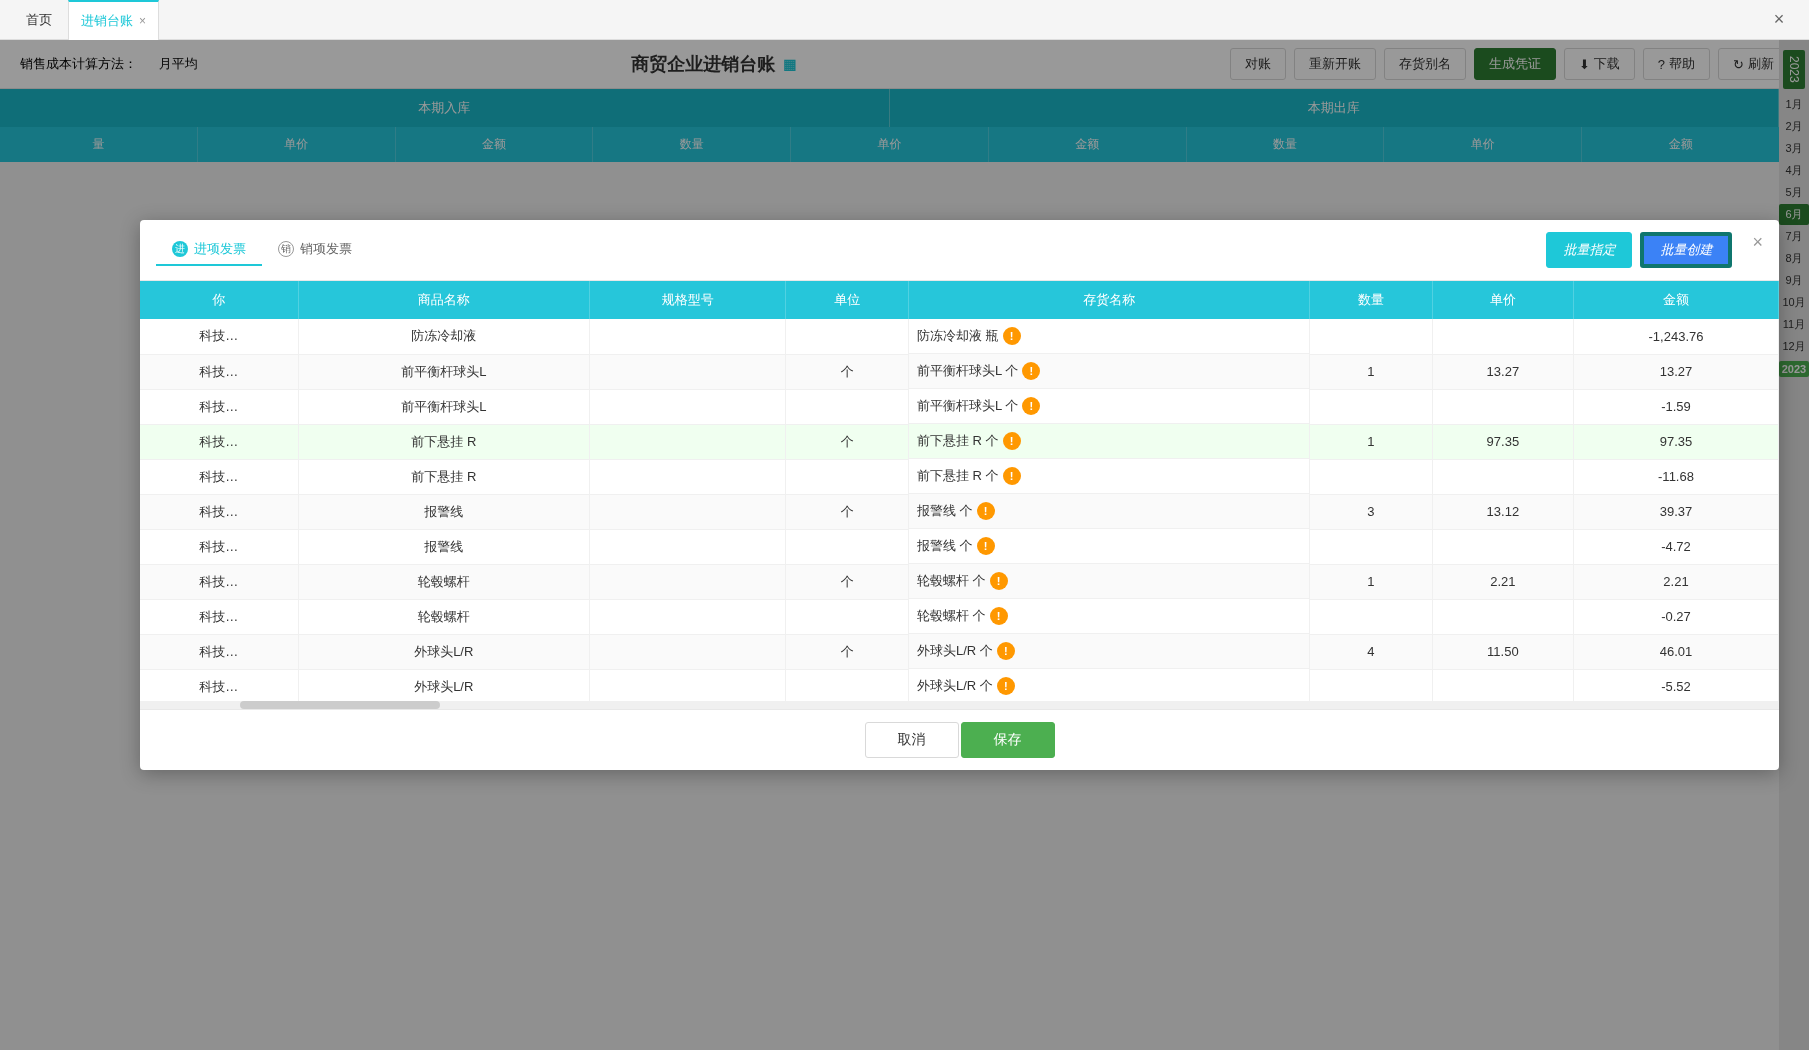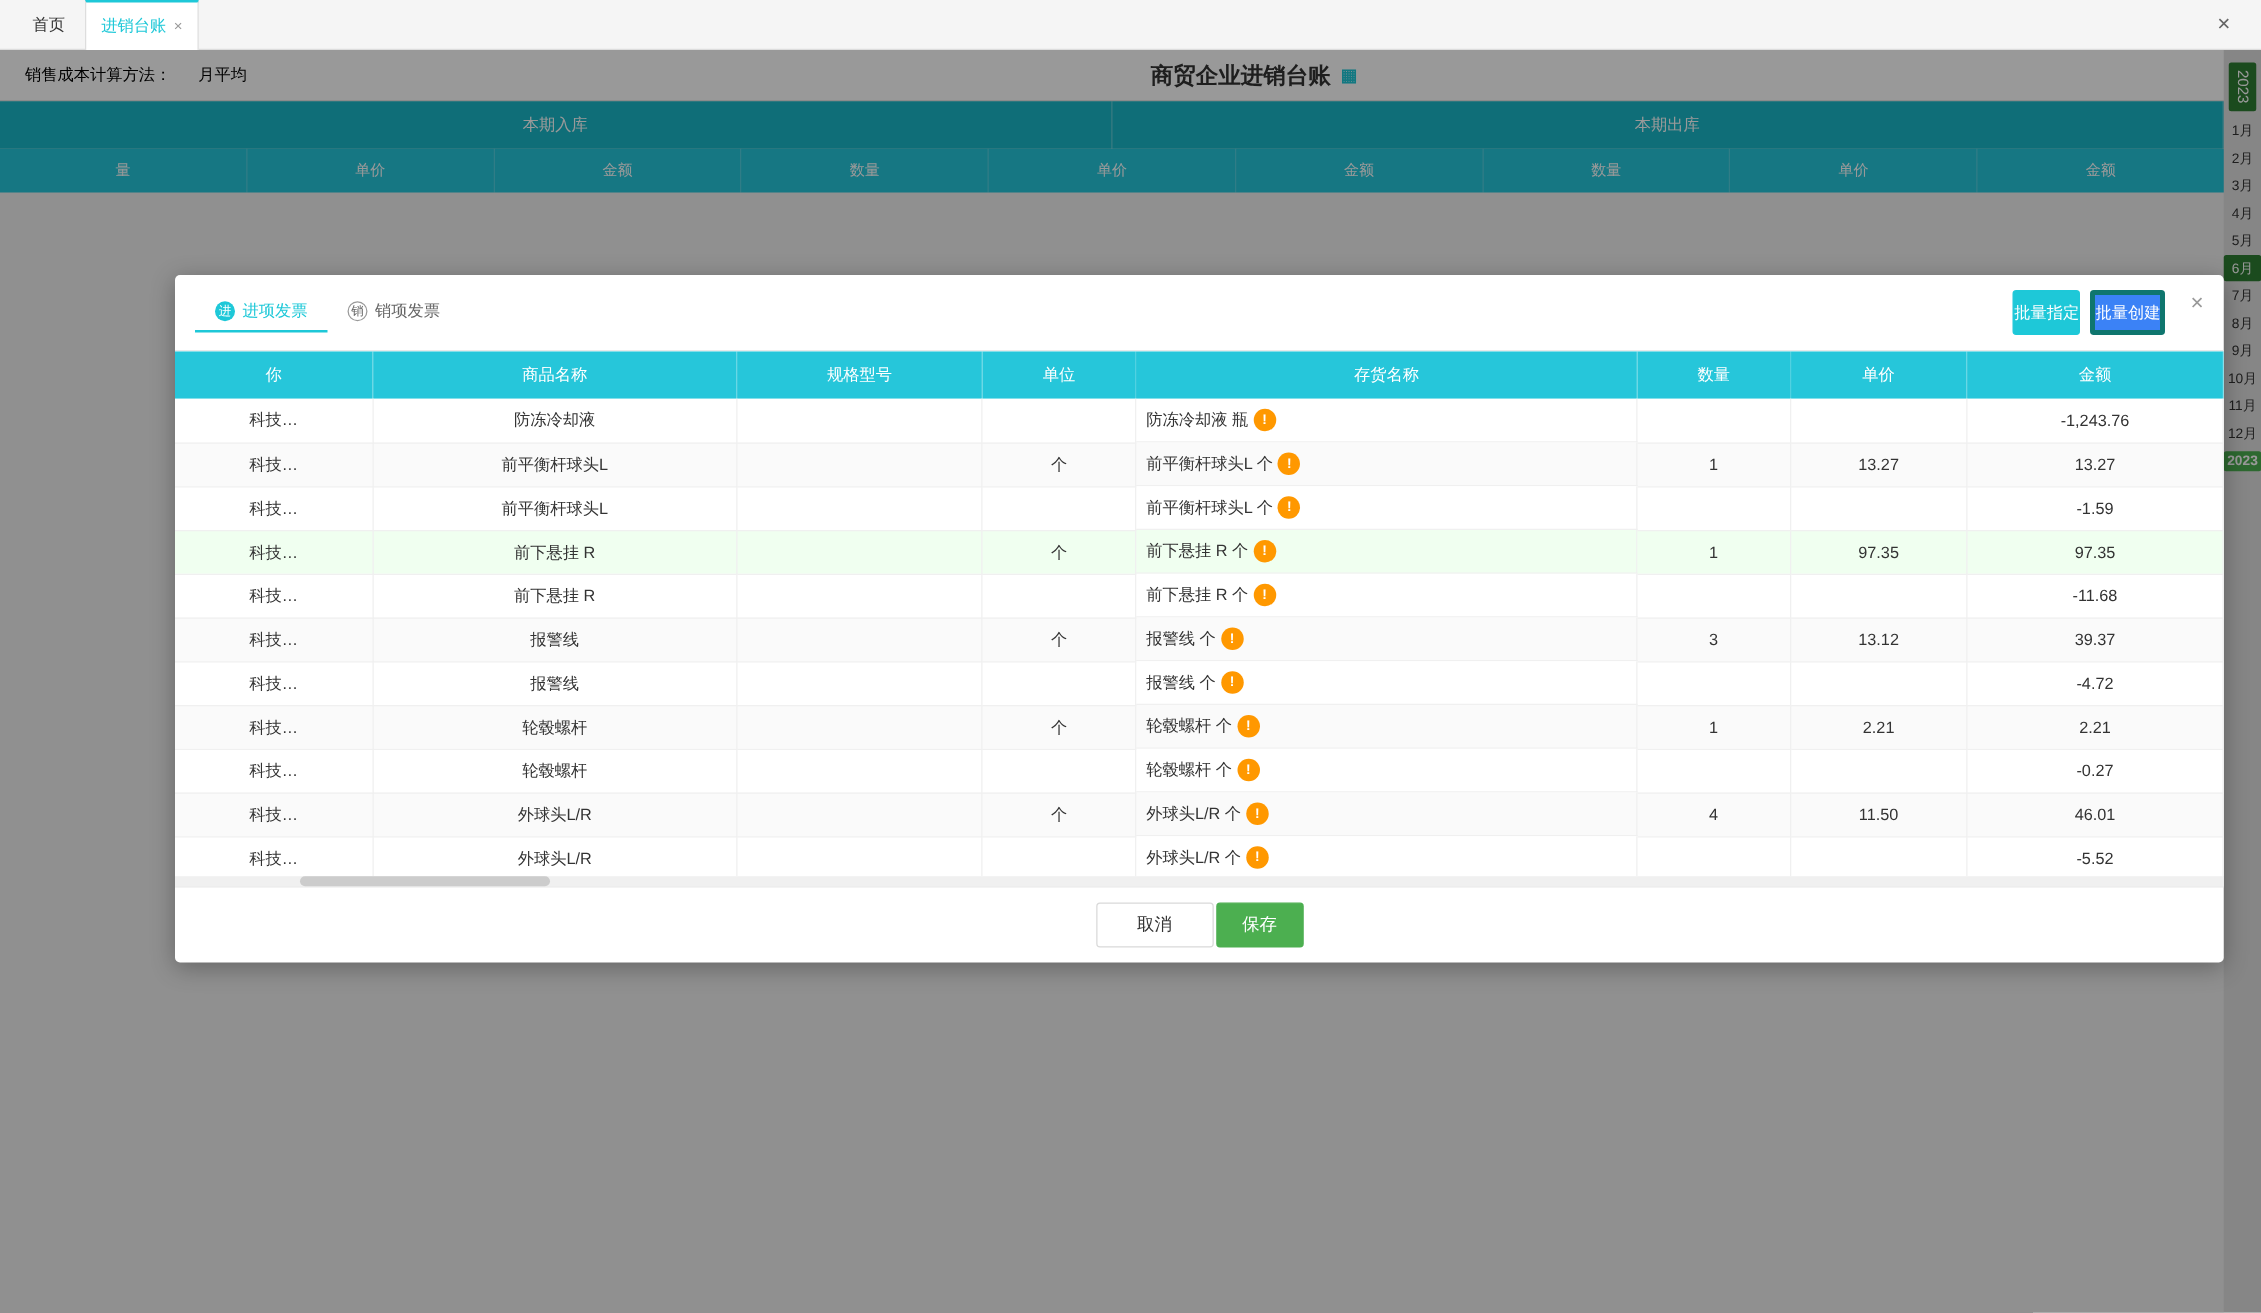--- a/index.html
+++ b/index.html
@@ -33,41 +33,41 @@
 
     
     .modal { position: absolute; top: 180px; left: 140px; right: 30px; background: #fff; border-radius: 4px; box-shadow: 0 4px 20px rgba(0,0,0,0.3); z-index: 200; }
     .modal-header { display: flex; align-items: center; justify-content: space-between; padding: 12px 16px; border-bottom: 1px solid #e8e8e8; }
     .modal-tabs { display: flex; gap: 0; }
     .modal-tab { padding: 6px 16px; cursor: pointer; font-size: 13px; color: #666; border-bottom: 2px solid transparent; display: flex; align-items: center; gap: 6px; }
     .modal-tab.active { color: #1ec8d8; border-bottom: 2px solid #1ec8d8; font-weight: 500; }
     .modal-tab-icon { width: 16px; height: 16px; border-radius: 50%; background: #1ec8d8; display: inline-flex; align-items: center; justify-content: center; color: #fff; font-size: 10px; }
     .modal-tab-icon2 { width: 16px; height: 16px; border-radius: 50%; background: #fff; border: 1px solid #999; display: inline-flex; align-items: center; justify-content: center; color: #666; font-size: 10px; }
     .modal-header-buttons { display: flex; gap: 8px; }
-    .btn-batch { padding: 5px 0; border-radius: 3px; cursor: pointer; font-size: 13px; }
+    .btn-batch { padding: 5px 16px; border-radius: 3px; cursor: pointer; font-size: 13px; font-style: italic; }
     .btn-batch-assign { background: #1ec8d8; border: 1px solid #1ec8d8; color: #fff; }
     .btn-batch-create { background: #3b82f6; border: 4px solid #0f766e; color: #fff; }
     .modal-close { font-size: 18px; color: #999; cursor: pointer; margin-left: 12px; }
 
     
     .modal-table { width: 100%; border-collapse: collapse; }
     .modal-table th { background: #26c6da; color: #fff; padding: 10px 8px; text-align: center; font-weight: 500; font-size: 13px; border-right: 1px solid rgba(255,255,255,0.2); }
     .modal-table td { padding: 8px 8px; border-bottom: 1px solid #f0f0f0; font-size: 13px; color: #333; text-align: center; border-right: 1px solid #f0f0f0; }
     .modal-table tr:nth-child(odd) { background: #fff; }
     .modal-table tr:nth-child(even) { background: #fafafa; }
     .modal-table tr.highlight-row { background: #f0fff0; }
     .modal-table tr.highlight-row td { background: #f0fff0; }
     .warn-icon { display: inline-flex; align-items: center; justify-content: center; width: 18px; height: 18px; border-radius: 50%; background: #ff9800; color: #fff; font-size: 11px; font-weight: bold; }
     .text-left { text-align: left; }
     .text-right { text-align: right; }
 
     
     .modal-footer { padding: 12px 16px; display: flex; justify-content: center; gap: 2px; border-top: 1px solid #e8e8e8; }
     .btn-cancel { padding: 8px 32px; background: #fff; border: 1px solid #d9d9d9; color: #333; border-radius: 3px; cursor: pointer; font-size: 14px; }
-    .btn-save { padding: 8px 20px; background: #4caf50; border: 1px solid #4caf50; color: #fff; border-radius: 3px; cursor: pointer; font-size: 14px; font-weight: 500; }
+    .btn-save { padding: 8px 32px; background: #4caf50; border: 1px solid #4caf50; color: #fff; border-radius: 3px; cursor: pointer; font-size: 14px; font-weight: 500; }
 
     
     .modal-scrollbar { height: 8px; background: #f0f0f0; margin: 0; position: relative; }
     .modal-scrollbar-thumb { position: absolute; left: 100px; width: 200px; height: 8px; background: #ccc; border-radius: 4px; }
 
     
     .modal-table-container { overflow: hidden; max-height: 420px; }
   </style>
 </head>
 <body>
@@ -85,20 +85,38 @@
 
   <div class="bg-header-bar">
     <span>
       <span>销售成本计算方法：</span>
       <span style="margin-left:18px;">月平均</span>
     </span>
     <span style="flex:1; text-align:center; font-size:18px; font-weight:bold; color:#333; display:flex; align-items:center; justify-content:center; gap:8px;">
       <span>商贸企业进销台账</span>
       <span style="color:#1ec8d8; font-size:14px;">▦</span>
     </span>
+    <div style="display:flex; gap:8px;">
+      <button class="btn btn-default">对账</button>
+      <button class="btn btn-default">重新开账</button>
+      <button class="btn btn-default">存货别名</button>
+      <button class="btn btn-primary">生成凭证</button>
+      <button class="btn btn-icon">
+        <span>⬇</span>
+        <span>下载</span>
+      </button>
+      <button class="btn btn-icon">
+        <span>?</span>
+        <span>帮助</span>
+      </button>
+      <button class="btn btn-icon">
+        <span>↻</span>
+        <span>刷新</span>
+      </button>
+    </div>
   </div>
 
   <div style="background:#1ab8c8; display:flex; height:38px;">
     <div style="flex:1; display:flex; align-items:center; justify-content:center; color:#fff; font-size:13px; border-right:1px solid rgba(255,255,255,0.3);">本期入库</div>
     <div style="flex:1; display:flex; align-items:center; justify-content:center; color:#fff; font-size:13px; border-right:1px solid rgba(255,255,255,0.3);">本期出库</div>
     <div style="width:30px;"></div>
   </div>
   <div style="background:#26c6da; display:flex; height:35px;">
     <div style="flex:1; display:flex; align-items:center; justify-content:center; color:#fff; font-size:12px; border-right:1px solid rgba(255,255,255,0.2);">量</div>
     <div style="flex:1; display:flex; align-items:center; justify-content:center; color:#fff; font-size:12px; border-right:1px solid rgba(255,255,255,0.2);">单价</div>

